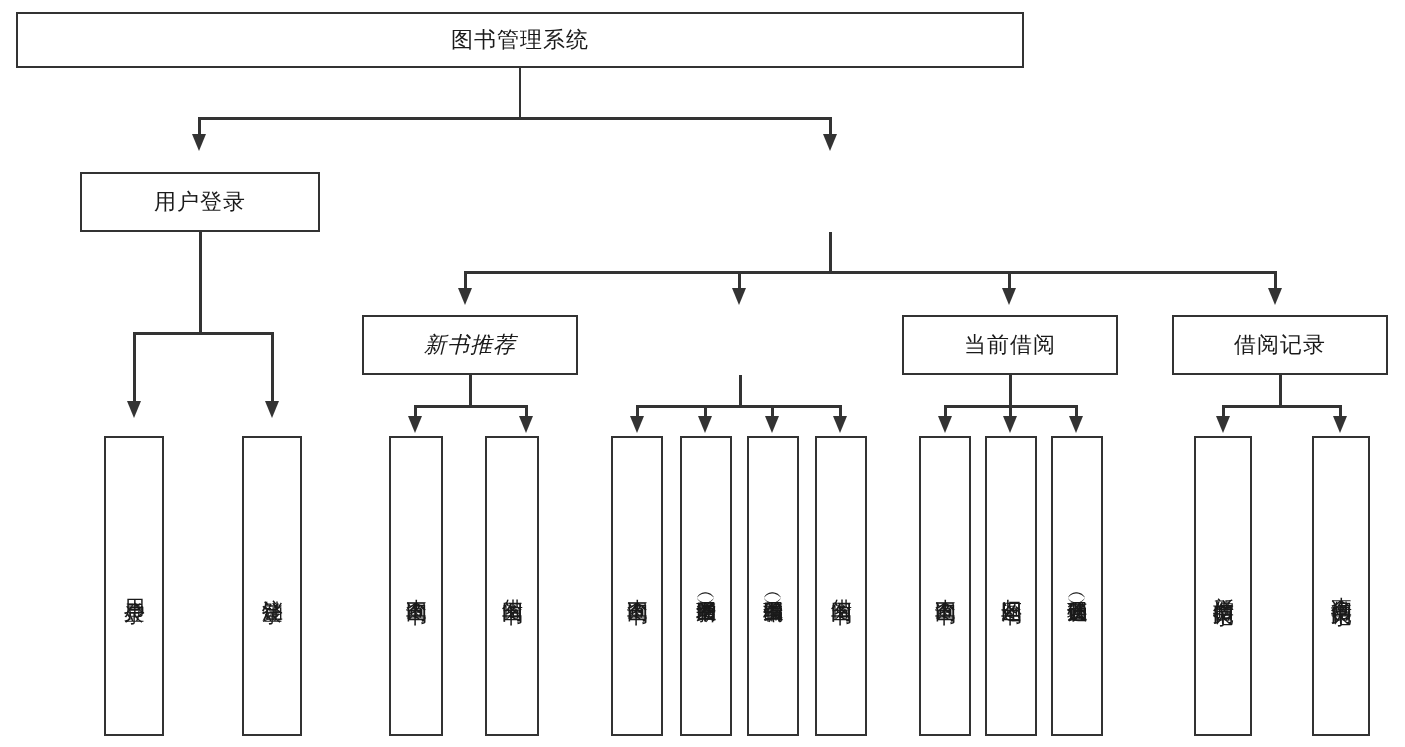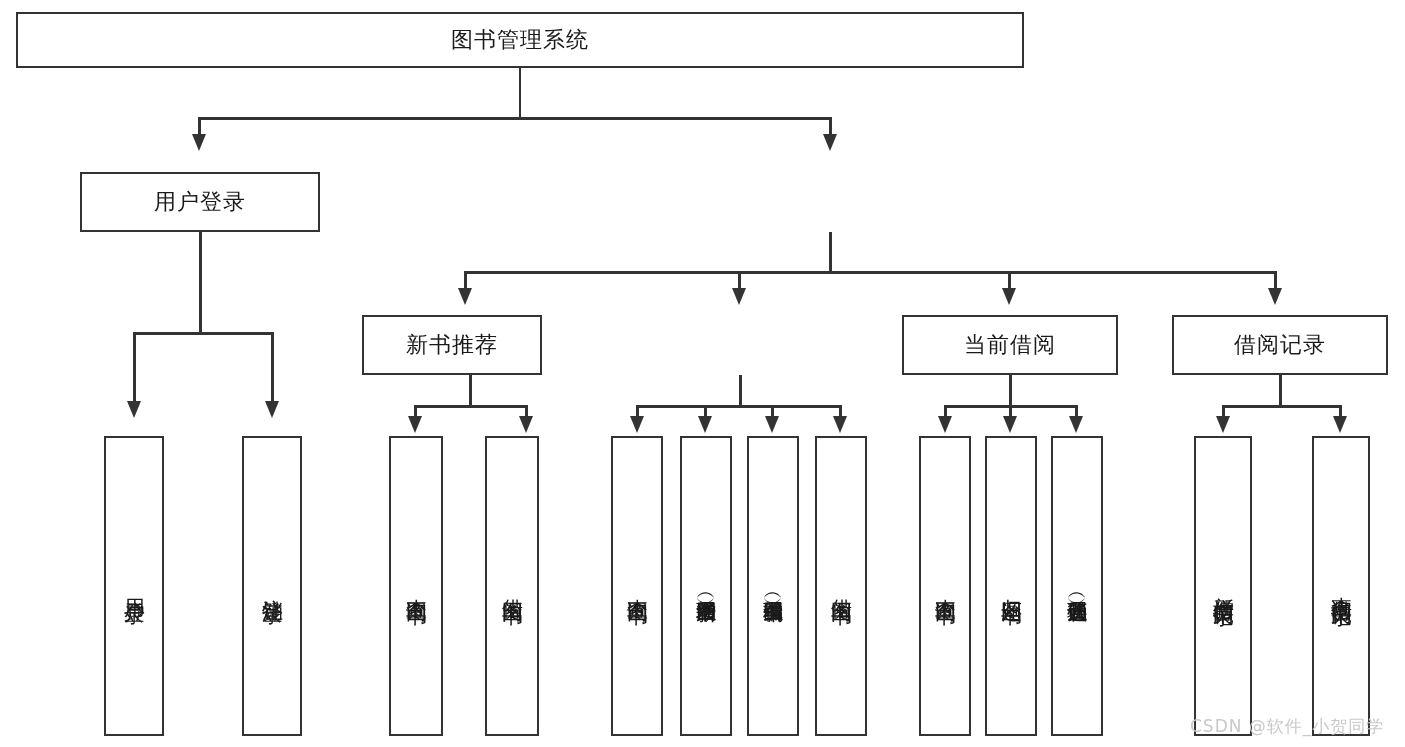--- a/index.html
+++ b/index.html
@@ -103,21 +103,21 @@
   <div class="edge h" style="left:464px; top:271px; width:813px; height:3px;"></div>
   <div class="edge v" style="left:464px; top:271px; width:3px; height:20px;"></div>
   <div class="arrow" style="left:458px; top:288px;"></div>
   <div class="edge v" style="left:738px; top:271px; width:3px; height:20px;"></div>
   <div class="arrow" style="left:732px; top:288px;"></div>
   <div class="edge v" style="left:1008px; top:271px; width:3px; height:20px;"></div>
   <div class="arrow" style="left:1002px; top:288px;"></div>
   <div class="edge v" style="left:1274px; top:271px; width:3px; height:20px;"></div>
   <div class="arrow" style="left:1268px; top:288px;"></div>
 
-  <div class="node horiz" style="left:362px; top:315px; width:180px; height:60px;">
+  <div class="node horiz" style="left:362px; top:315px; width:216px; height:60px;font-style:italic;">
     <span>新书推荐</span>
   </div>
   <div class="node horiz" style="left:1172px; top:315px; width:216px; height:60px;">
     <span>借阅记录</span>
   </div>
   <div class="node horiz" style="left:902px; top:315px; width:216px; height:60px;">
     <span>当前借阅</span>
   </div>
 
   <div class="edge v" style="left:469px; top:375px; width:3px; height:31px;"></div>
@@ -191,15 +191,14 @@
     <span>确认归还（管理员）</span>
   </div>
 
   <div class="node vert" style="left:1194px; top:436px; width:58px; height:300px;">
     <span>新增借阅记录</span>
   </div>
   <div class="node vert" style="left:1312px; top:436px; width:58px; height:300px;">
     <span>查询借阅记录</span>
   </div>
 
-  <div class="watermark" style="left:1190px; top:715px;">CSDN @软件_小贺同学</div>
 
 </div>
 
 </body></html>

